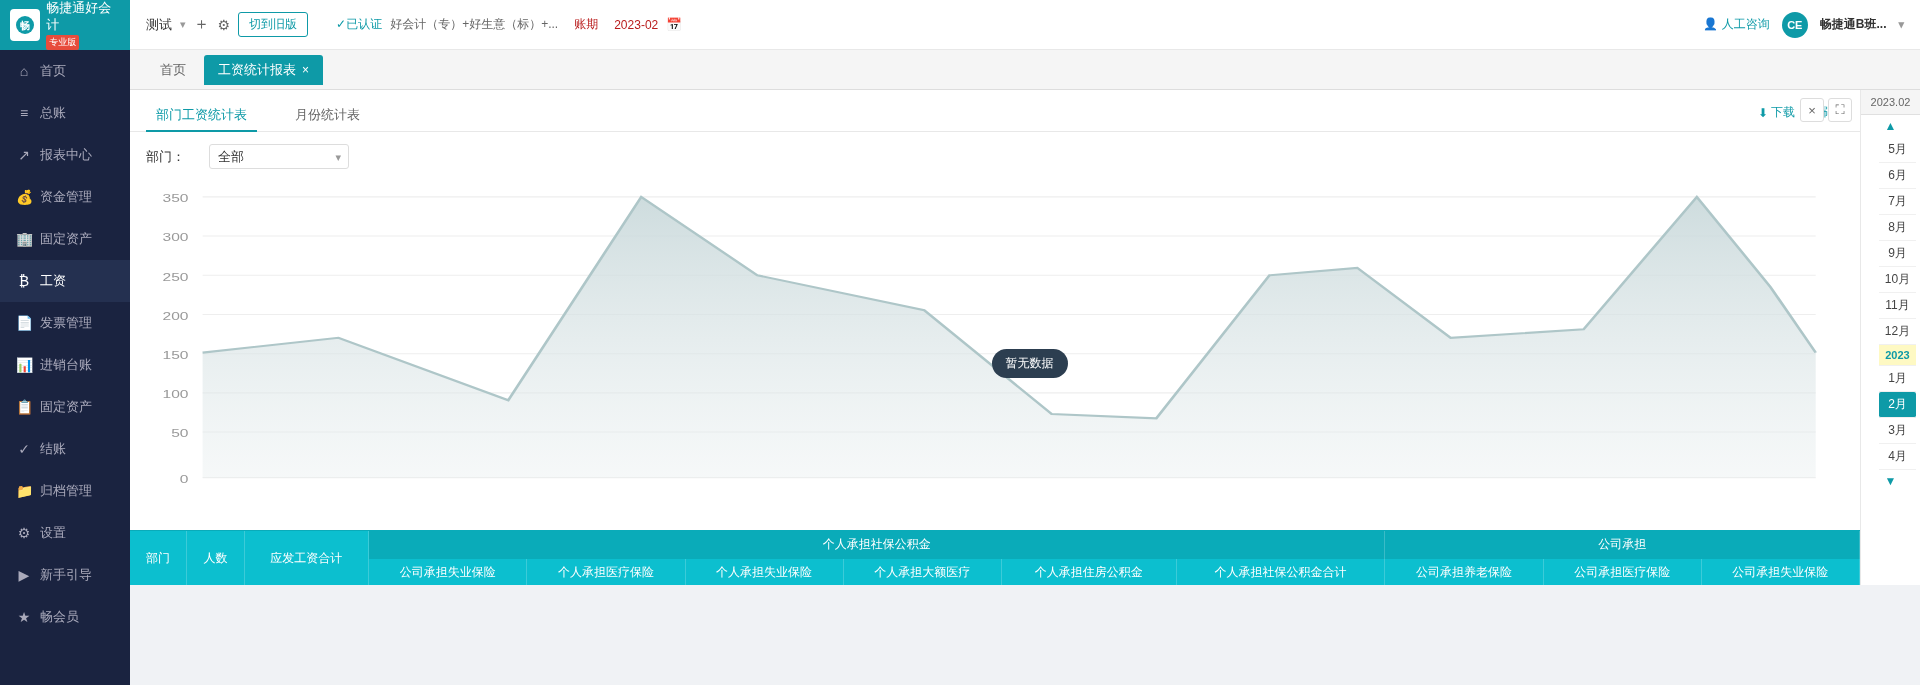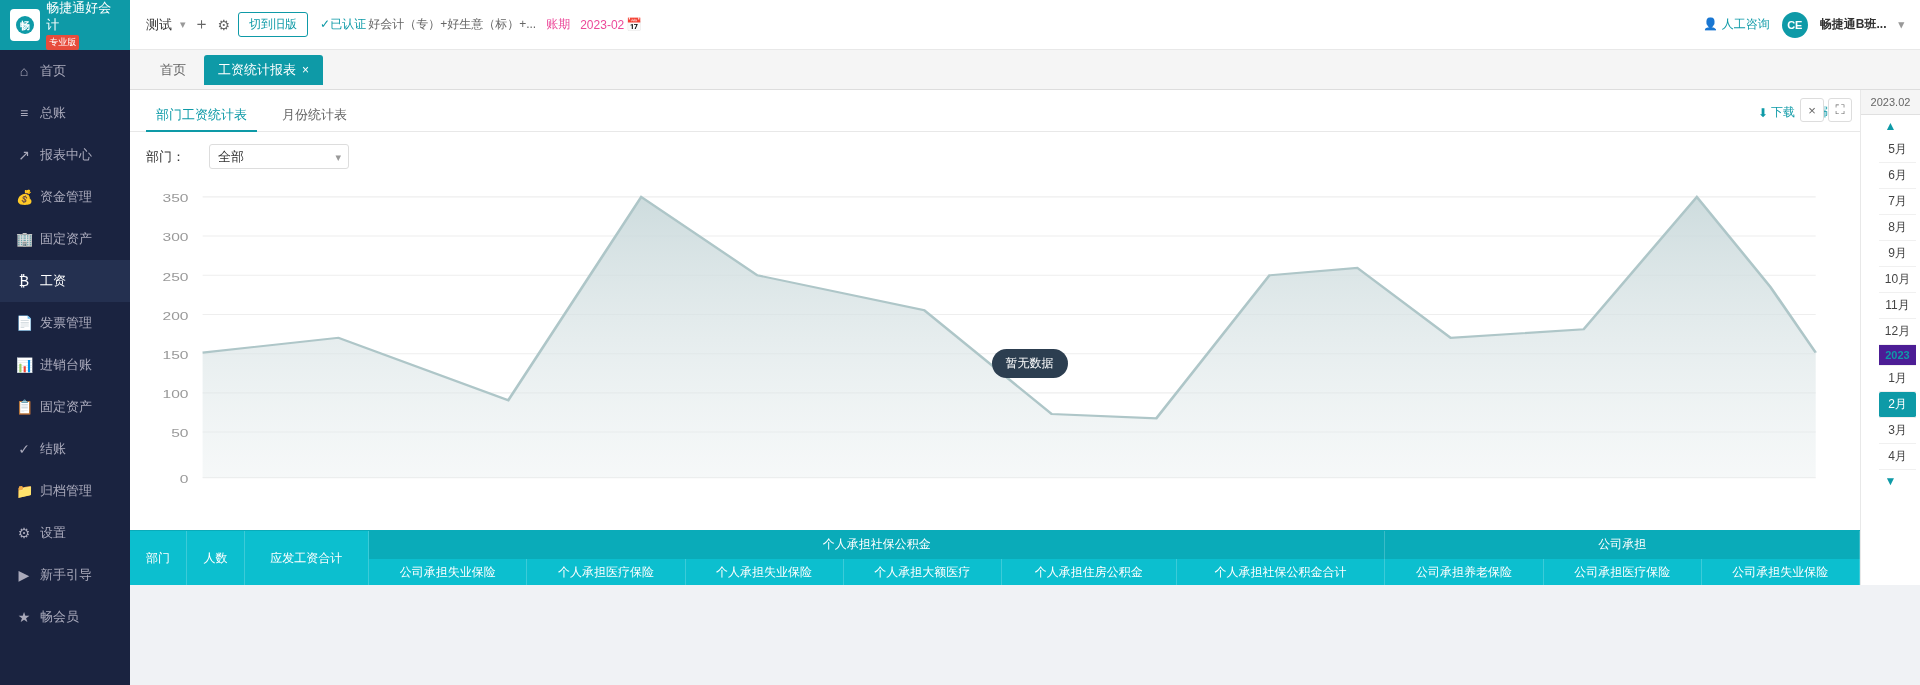--- a/index.html
+++ b/index.html
@@ -67,24 +67,24 @@
     .topbar-settings { color: #666; font-size: 14px; cursor: pointer; }
     .topbar-switch-btn {
       border: 1px solid #0e9aa7;
       color: #0e9aa7;
       background: white;
       padding: 3px 10px;
       border-radius: 3px;
       cursor: pointer;
       font-size: 12px;
     }
-    .topbar-badges { display: flex; align-items: center; gap: 2px; margin-left: 4px; }
+    .topbar-badges { display: flex; align-items: center; gap: 8px; margin-left: 20px; }
     .badge-certified { color: #0e9aa7; font-size: 12px; }
     .badge-text { color: #666; font-size: 12px; }
-    .topbar-period { color: #ec4899; font-size: 12px; margin-left: 8px; }
+    .topbar-period { color: #b91c1c; font-size: 12px; margin-left: 8px; }
     .topbar-calendar { color: #666; font-size: 13px; }
     .topbar-right { margin-left: auto; display: flex; align-items: center; gap: 12px; }
     .topbar-service { color: #0e9aa7; font-size: 12px; cursor: pointer; margin-left: 44px; }
     .topbar-user { display: flex; align-items: center; gap: 12px; cursor: pointer; font-weight: bold; }
     .topbar-user-avatar { width: 26px; height: 26px; background: #0e9aa7; border-radius: 50%; display: flex; align-items: center; justify-content: center; color: white; font-size: 11px; }
     .topbar-user-name { font-size: 12px; color: #333; }
 
     
     .tabbar {
       background: #f5f5f5;
@@ -124,21 +124,21 @@
       display: flex;
       flex-direction: column;
     }
 
     
     .sub-tabbar {
       display: flex;
       align-items: center;
       padding: 10px 16px 0;
       border-bottom: 1px solid #e8e8e8;
-      gap: 15px;
+      gap: 28px;
     }
     .sub-tab {
       padding: 6px 10px;
       font-size: 13px;
       color: #666;
       cursor: pointer;
       border-bottom: 2px solid transparent;
       margin-bottom: -1px;
     }
     .sub-tab.active {
@@ -278,21 +278,21 @@
       cursor: pointer;
       border-bottom: 1px solid #f0f0f0;
       margin-left: 7px;
     }
     .date-month-item.active {
       background: #0e9aa7;
       color: white;
       border-radius: 2px;
     }
     .date-month-item.year-label {
-      background: #4c1d95;
+      background: #fef9c3;
       color: #0e9aa7;
       font-weight: bold;
       font-size: 11px;
     }
 
     
     .panel-controls {
       position: absolute;
       top: 0;
       right: 60px;

